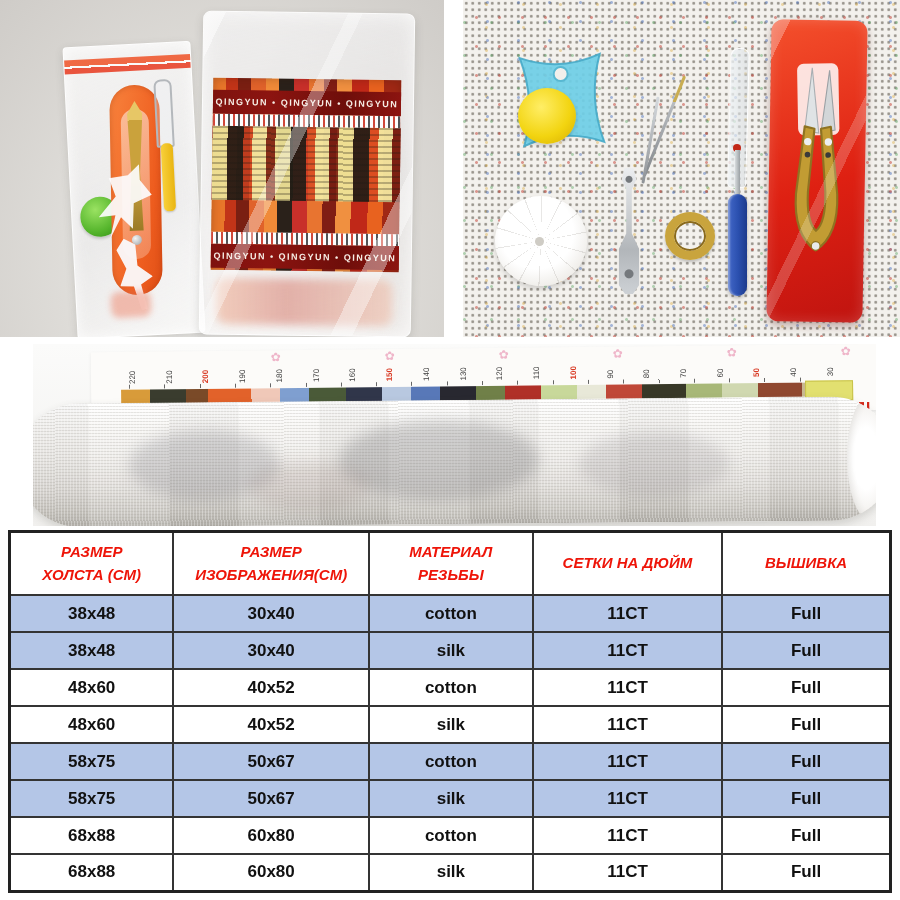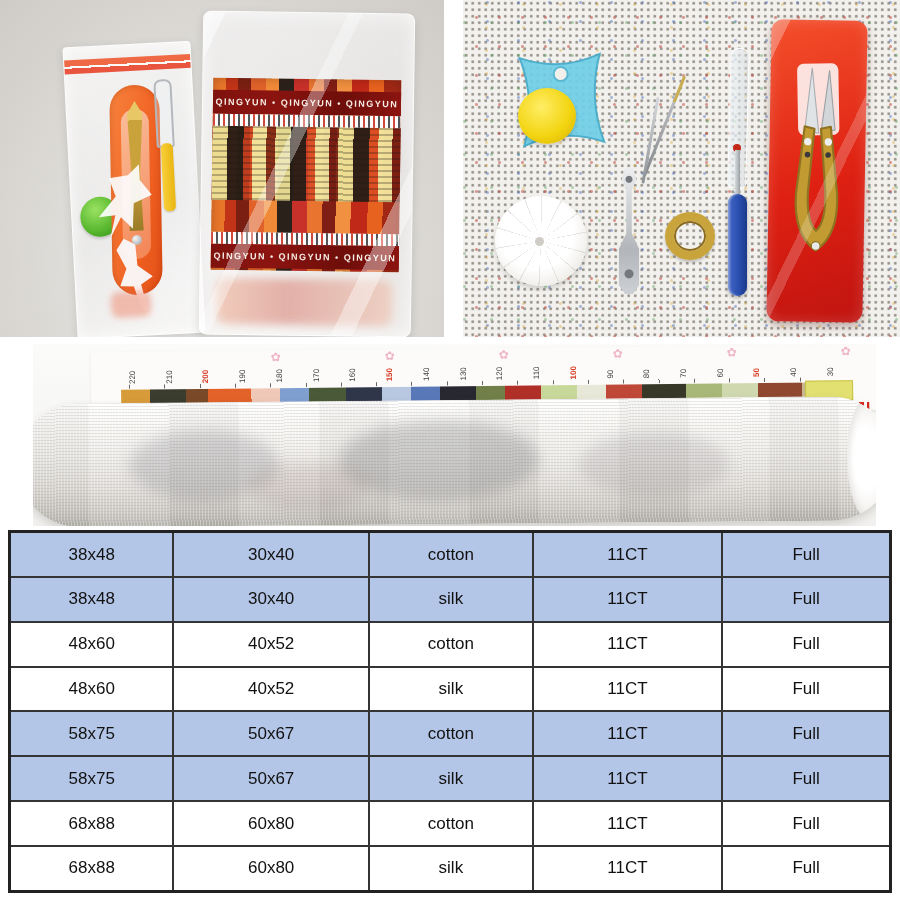--- a/index.html
+++ b/index.html
@@ -299,21 +299,21 @@
   
   .size-table{
     position:absolute;left:8px;top:530px;width:884px;height:363px;
     border-collapse:collapse;table-layout:fixed;
     border:3px solid #222;
     font-family:"Liberation Sans", sans-serif;
   }
   .size-table th,.size-table td{
     border:2px solid var(--table-border,#343434);
     text-align:center;vertical-align:middle;
-    padding:0;overflow:hidden;white-space:nowrap;
+    padding:0;overflow:hidden;white-space:nowrap;font-weight:bold;
   }
   .size-table col.c1{width:18.6%;}
   .size-table col.c2{width:22.2%;}
   .size-table col.c3{width:18.6%;}
   .size-table col.c4{width:21.5%;}
   .size-table col.c5{width:19.1%;}
   tr.en th{height:62px;font-size:19px;font-weight:normal;color:#1c1c1c;line-height:1.45;}
   tr.ru th{height:52px;font-size:15px;font-weight:bold;font-style:italic;color:var(--table-red-text,#ee1509);line-height:1.5;}
   tr.data td{height:29.5px;font-size:17px;color:#111;}
   tr.data.hl td{background:var(--row-highlight,#b4c6e7);}
@@ -433,20 +433,40 @@
 
 <table class="size-table">
   <colgroup>
       <col class="c1">
       <col class="c2">
       <col class="c3">
       <col class="c4">
       <col class="c5">
     </colgroup>
   <tbody>
+  <tr class="ru">
+    <th>
+      <div>РАЗМЕР</div>
+      <div>ХОЛСТА (СМ)</div>
+    </th>
+    <th>
+      <div>РАЗМЕР</div>
+      <div>ИЗОБРАЖЕНИЯ(СМ)</div>
+    </th>
+    <th>
+      <div>МАТЕРИАЛ</div>
+      <div>РЕЗЬБЫ</div>
+    </th>
+    <th>
+      <div>СЕТКИ НА ДЮЙМ</div>
+    </th>
+    <th>
+      <div>ВЫШИВКА</div>
+    </th>
+  </tr>
   <tr class="data hl">
     <td>38x48</td>
     <td>30x40</td>
     <td>cotton</td>
     <td>11CT</td>
     <td>Full</td>
   </tr>
   <tr class="data hl">
     <td>38x48</td>
     <td>30x40</td>

